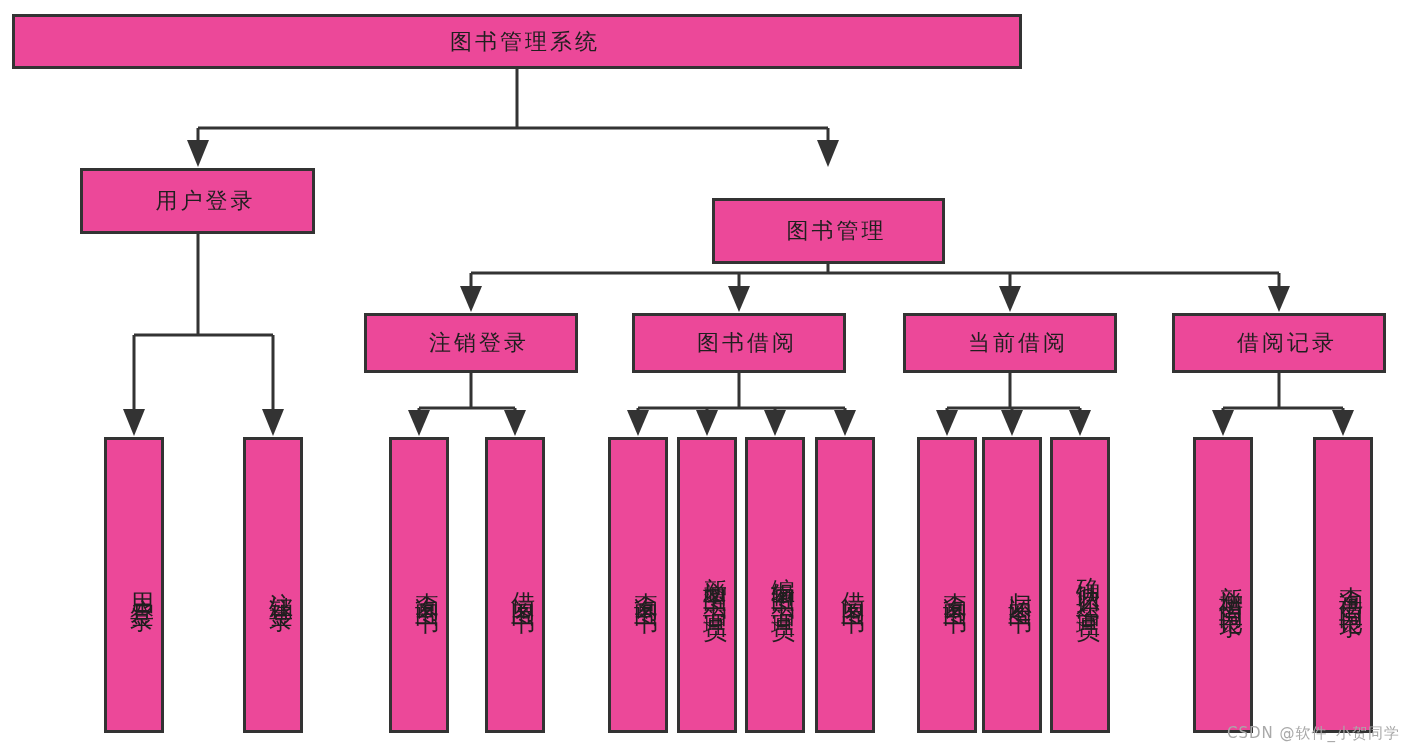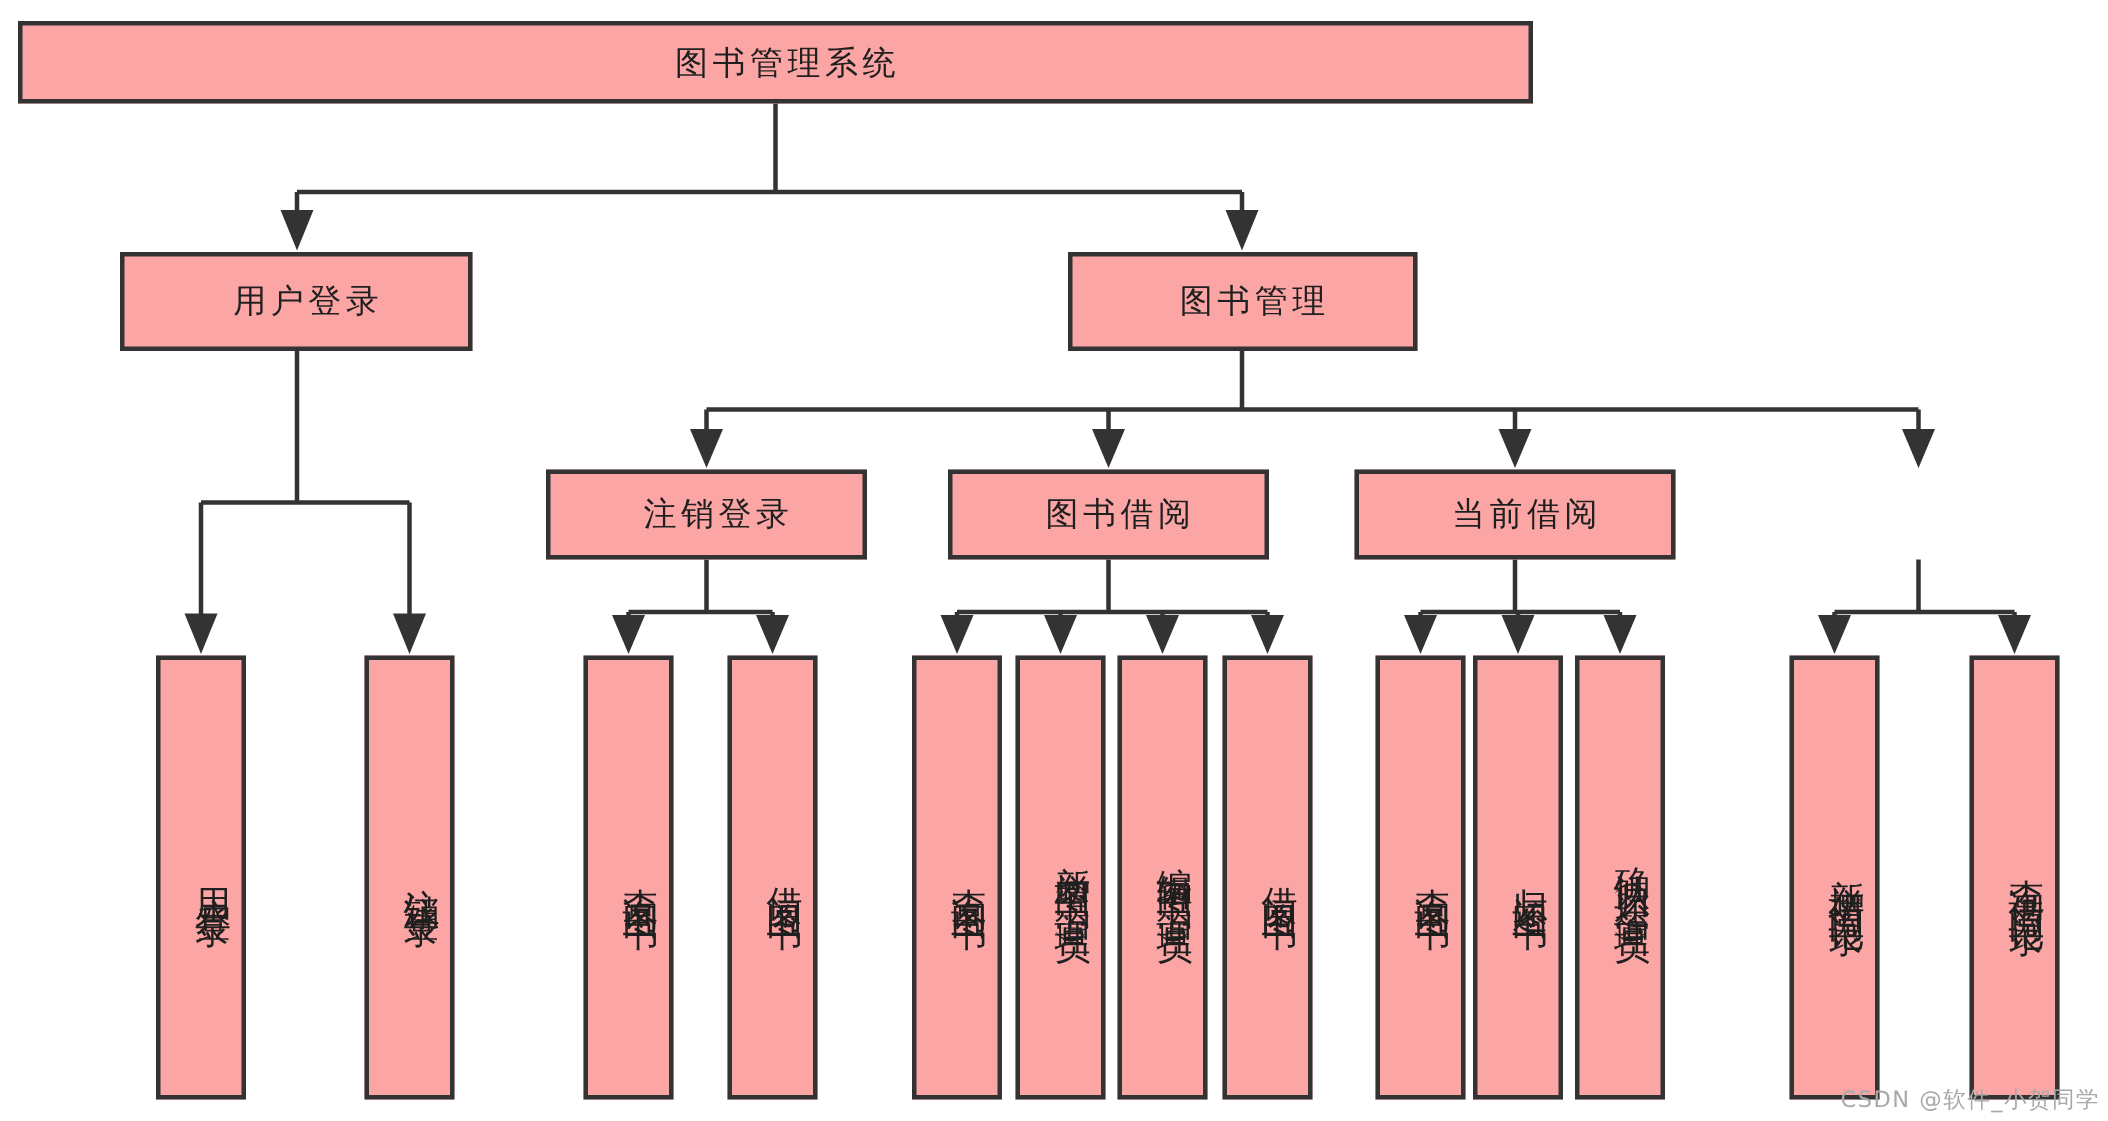--- a/index.html
+++ b/index.html
@@ -3,21 +3,21 @@
 <meta charset="utf-8">
 <style>
   html,body { margin:0; padding:0; background:#ffffff; }
   .canvas {
     position:relative; width:1405px; height:747px; background:#ffffff;
     font-family:"DejaVu Sans","Liberation Sans",sans-serif; overflow:hidden;
   }
   .wires { position:absolute; left:0; top:0; width:1405px; height:747px; }
   .box {
     position:absolute; box-sizing:border-box;
-    border:3px solid #333333; background:#fca5a5; color:#1f1f1f;
+    border:3px solid #333333; background:#ec4899; color:#1f1f1f;
     display:flex; align-items:center; justify-content:center; text-align:center;padding-left:16px;
   }
   .hl { font-size:22px; letter-spacing:3px; white-space:nowrap; }
   .root  { left:12px;  top:14px;  width:1010px; height:55px; }
   .lv2   { top:168px; height:66px; }
   .lv3   { top:313px; height:60px; width:214px; }
   .leaf  { top:437px; height:296px; width:60px; }
   .vt {
     writing-mode:vertical-rl; text-orientation:mixed;
     font-size:24px; letter-spacing:6px; line-height:1; color:#1f1f1f;
@@ -70,32 +70,35 @@
     <polygon class="ah" points="1332,410 1354,410 1343,436"></polygon>
   </svg>
 
   <div class="box root">
     <span class="hl">图书管理系统</span>
   </div>
 
   <div class="box lv2" style="left:80px;width:235px;">
     <span class="hl">用户登录</span>
   </div>
-  <div class="box lv2" style="left:712px;width:233px;">
+  <div class="box lv2" style="left:712px;width:233px;margin-top:30px;">
     <span class="hl">图书管理</span>
   </div>
 
   <div class="box lv3" style="left:364px;">
     <span class="hl">注销登录</span>
   </div>
   <div class="box lv3" style="left:903px;">
     <span class="hl">当前借阅</span>
   </div>
   <div class="box lv3" style="left:632px;">
     <span class="hl">图书借阅</span>
+  </div>
+  <div class="box lv3" style="left:1172px;">
+    <span class="hl">借阅记录</span>
   </div>
 
   <div class="box leaf" style="left:104px;">
     <span class="vt">用户登录</span>
   </div>
   <div class="box leaf" style="left:243px;">
     <span class="vt">注销登录</span>
   </div>
 
   <div class="box leaf" style="left:389px;">

